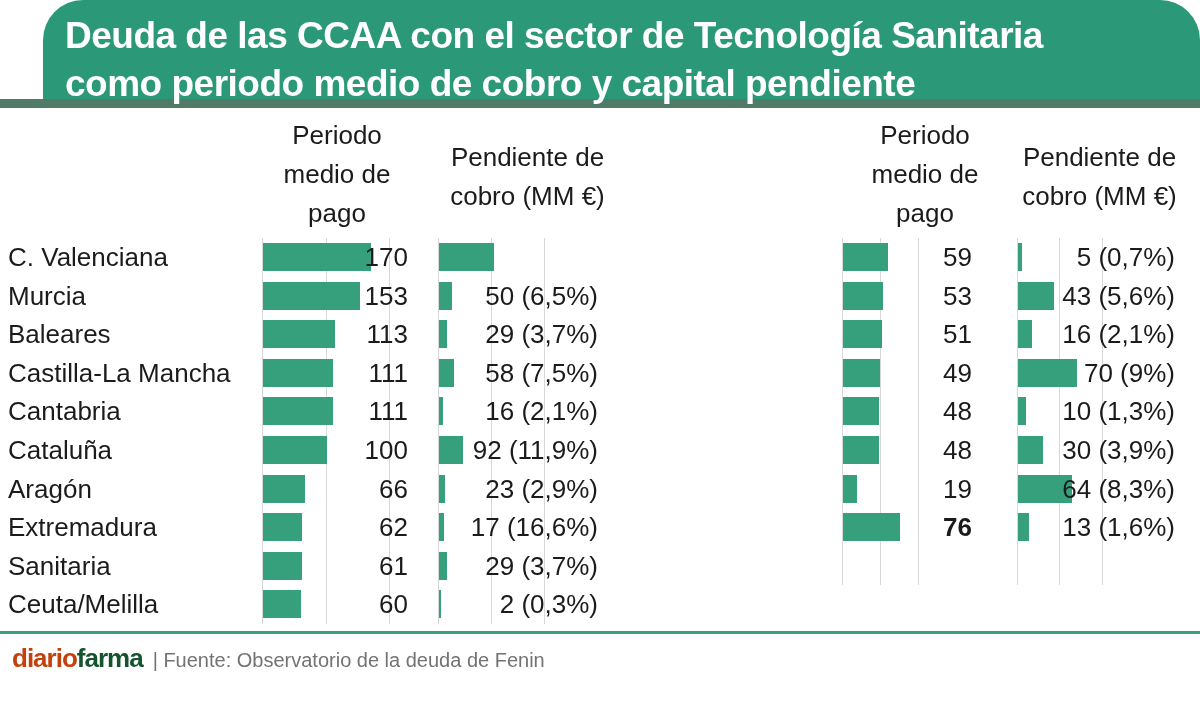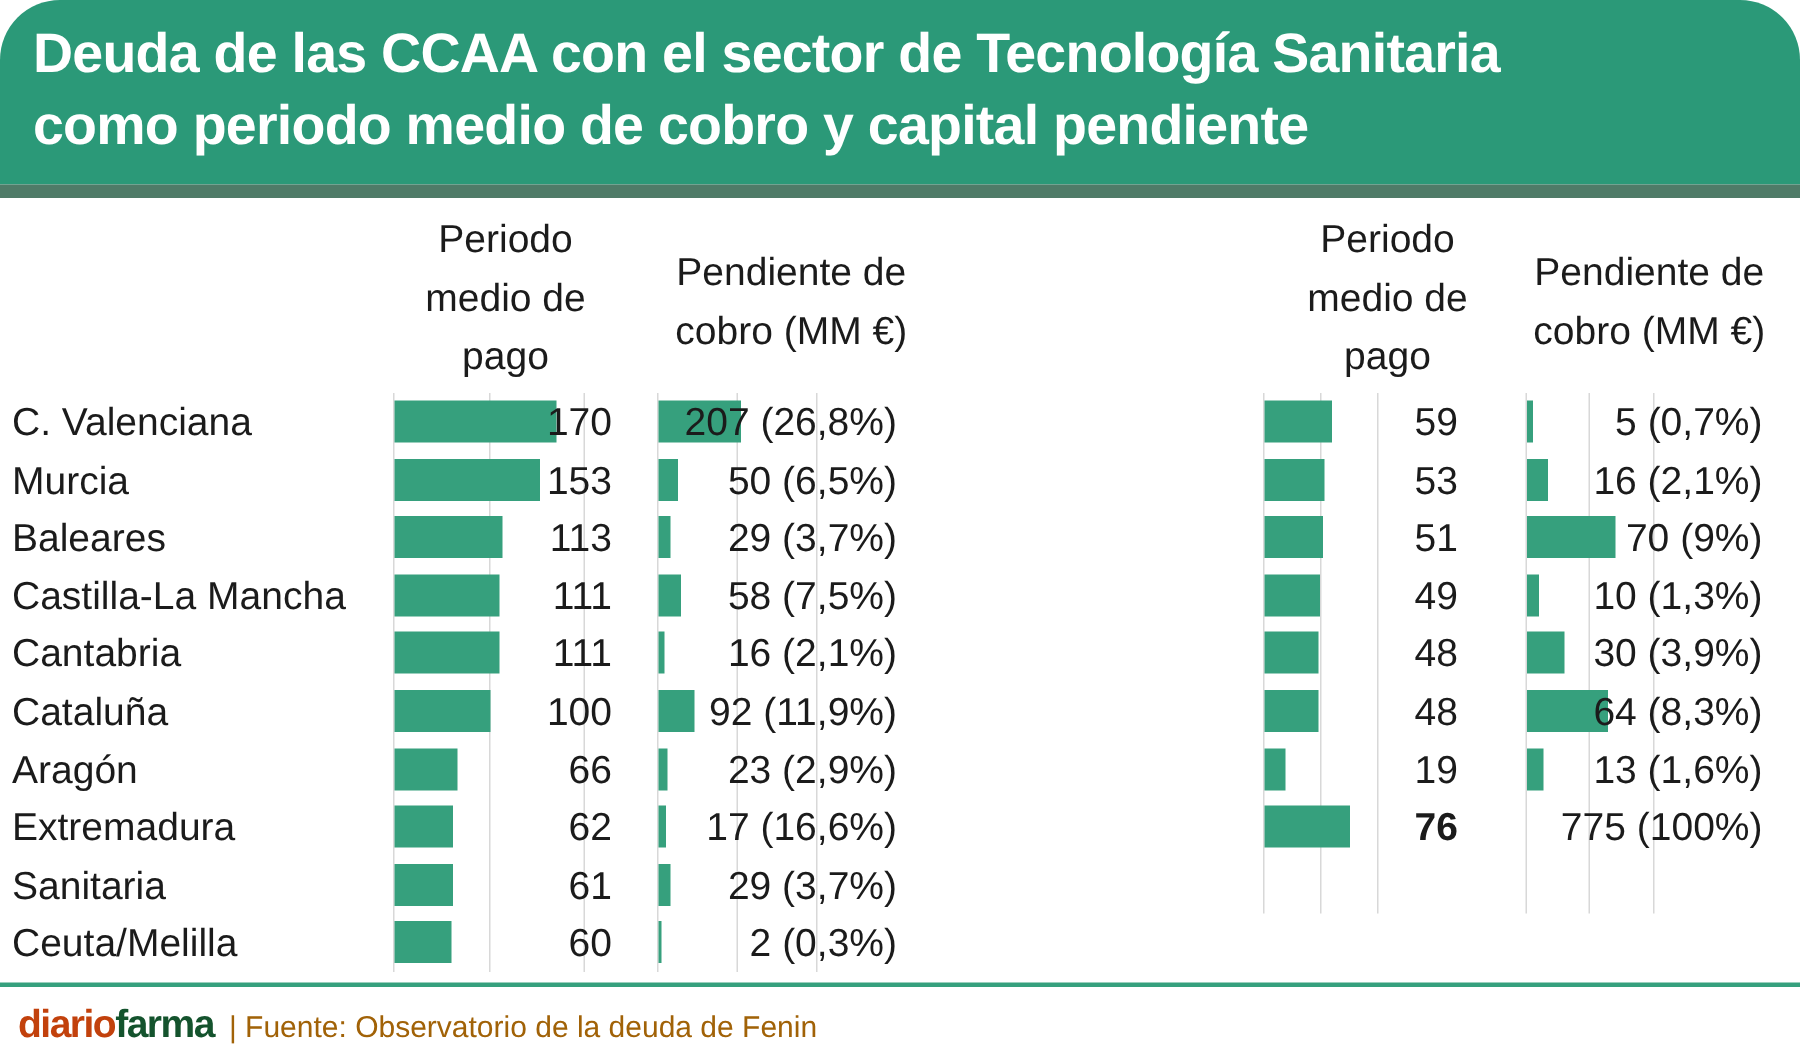--- a/index.html
+++ b/index.html
@@ -1,22 +1,22 @@
 <!DOCTYPE html>
 <html><head>
 <meta charset="utf-8">
 <style>
   html,body{margin:0;padding:0}
   body{
     width:1200px;height:706px;overflow:hidden;background:#fff;
     font-family:"Liberation Sans",sans-serif;color:#1b1b1b;position:relative;
   }
   .banner{
-    box-sizing:border-box;height:123px;background:#2b9978;
-    border-radius:40px 40px 0 0;padding:12px 8px 0 22px;
+    box-sizing:border-box;height:99px;background:#2b9978;
+    border-radius:40px 40px 0 0;padding:12px 8px 0 22px;margin-left:43px;
   }
   .banner .t{
     color:#fff;font-weight:bold;font-size:37px;line-height:48px;
     letter-spacing:-0.5px;white-space:nowrap;
   }
   .stripe{height:9px;background:#4f7b68}
   .chart{position:relative;height:516px}
   .hdr{position:absolute;text-align:center;font-size:26px;line-height:39px;color:#1b1b1b}
   #hdr-pmp-left{left:262px;top:8px;width:150px}
   #hdr-pen-left{left:425px;top:30px;width:205px}
@@ -27,21 +27,21 @@
   .cell{position:relative;height:38.6px}
   .bar{position:absolute;left:1px;top:5px;height:28px;background:#36a07d;z-index:1}
   .val{position:absolute;right:2px;top:0;height:38.6px;line-height:38.6px;font-size:26px;z-index:2;white-space:nowrap}
   .gridline{position:absolute;top:0;bottom:0;width:1px;background:#d8d8d8;z-index:0}
   .bold{font-weight:bold}
   .rule{height:3px;background:#36a07d;margin-top:7px}
   .footer{display:flex;align-items:baseline;padding:9px 0 0 12px}
   .brand{font-size:26px;font-weight:bold;letter-spacing:-1px;white-space:nowrap}
   .brand .d{color:#c2410c}
   .brand .f{color:#14532d}
-  .source{font-size:20px;margin-left:10px;color:#a16207;white-space:nowrap}
+  .source{font-size:20px;margin-left:10px;color:#737373;white-space:nowrap}
 </style>
 </head>
 <body>
 
 <div class="banner">
   <div class="t">Deuda de las CCAA con el sector de Tecnología Sanitaria</div>
   <div class="t">como periodo medio de cobro y capital pendiente</div>
 </div>
 <div class="stripe"></div>
 
@@ -106,21 +106,20 @@
         <div class="bar" style="width: 38.1px;"></div>
         <div class="val">60</div>
       </div>
     </div>
     <div class="colstack" style="left: 438px; width: 162px; height: 386px;">
       <div class="gridline" style="left: 0px;"></div>
       <div class="gridline" style="left: 53.2px;"></div>
       <div class="gridline" style="left: 106.4px;"></div>
       <div class="cell">
         <div class="bar" style="width: 55.062px;"></div>
-        <div class="val">207 (26,8%)</div>
       </div>
       <div class="cell">
         <div class="bar" style="width: 13.3px;"></div>
         <div class="val">50 (6,5%)</div>
       </div>
       <div class="cell">
         <div class="bar" style="width: 7.714px;"></div>
         <div class="val">29 (3,7%)</div>
       </div>
       <div class="cell">
@@ -191,20 +190,24 @@
     </div>
     <div class="colstack" style="left: 1017px; width: 160px; height: 347.4px;">
       <div class="gridline" style="left: 0px;"></div>
       <div class="gridline" style="left: 42.3px;"></div>
       <div class="gridline" style="left: 84.5px;"></div>
       <div class="cell">
         <div class="bar" style="width: 4.225px;"></div>
         <div class="val">5 (0,7%)</div>
       </div>
       <div class="cell">
+        <div class="bar" style="width: 36.335px;"></div>
+        <div class="val">43 (5,6%)</div>
+      </div>
+      <div class="cell">
         <div class="bar" style="width: 13.52px;"></div>
         <div class="val">16 (2,1%)</div>
       </div>
       <div class="cell">
         <div class="bar" style="width: 59.15px;"></div>
         <div class="val">70 (9%)</div>
       </div>
       <div class="cell">
         <div class="bar" style="width: 8.45px;"></div>
         <div class="val">10 (1,3%)</div>
@@ -213,23 +216,20 @@
         <div class="bar" style="width: 25.35px;"></div>
         <div class="val">30 (3,9%)</div>
       </div>
       <div class="cell">
         <div class="bar" style="width: 54.08px;"></div>
         <div class="val">64 (8,3%)</div>
       </div>
       <div class="cell">
         <div class="bar" style="width: 10.985px;"></div>
         <div class="val">13 (1,6%)</div>
-      </div>
-      <div class="cell">
-        <div class="val">775 (100%)</div>
       </div>
     </div>
   </div>
 
 <div class="rule"></div>
 <div class="footer">
   <div class="brand"><span class="d">diario</span><span class="f">farma</span></div>
   <div class="source">| Fuente: Observatorio de la deuda de Fenin</div>
 </div>
 

